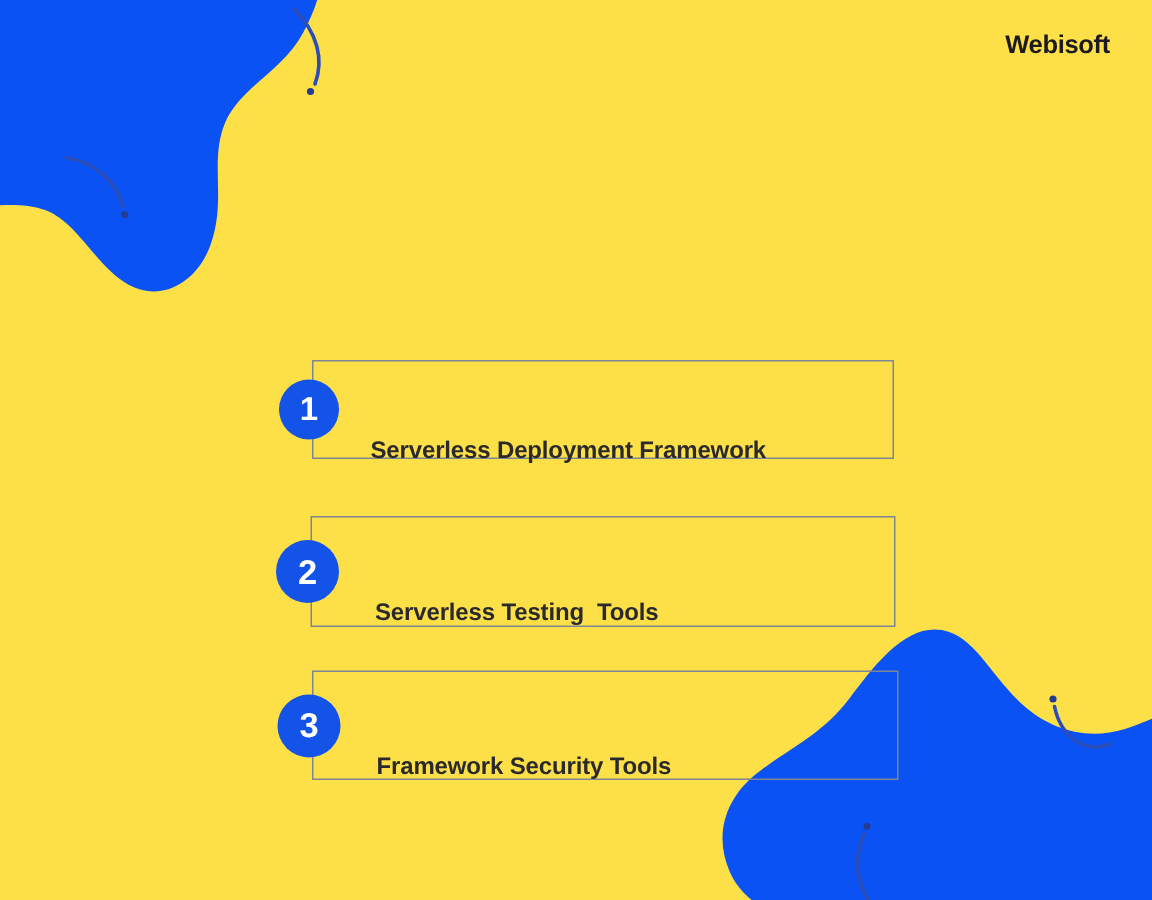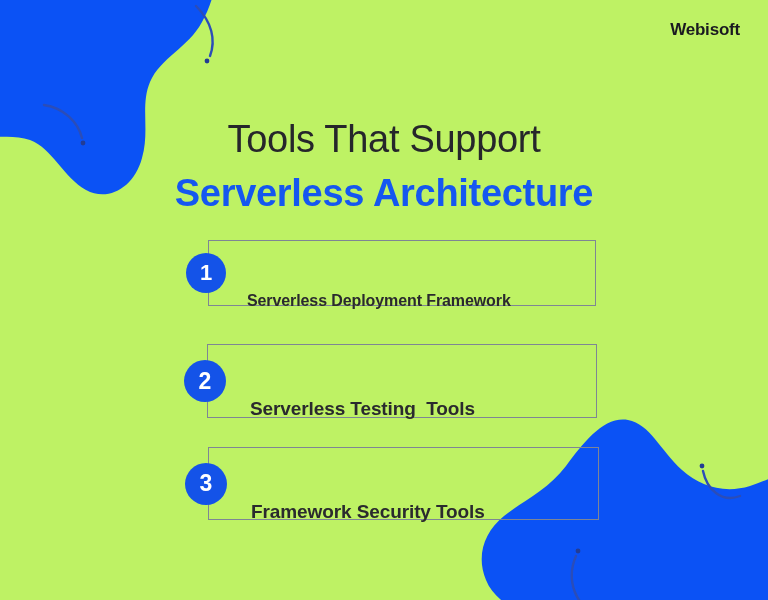--- a/index.html
+++ b/index.html
@@ -10,21 +10,21 @@
     width: 768px;
     height: 600px;
     overflow: hidden;
     font-family: "Liberation Sans", sans-serif;
     background: #e4eaf3;
   }
   #canvas {
     position: relative;
     width: 768px;
     height: 600px;
-    background: #bef264;
+    background: #fde047;
     overflow: hidden;
   }
 
   
   .deco-layer {
     position: absolute;
     left: 0;
     top: 0;
     width: 768px;
     height: 600px;
@@ -126,21 +126,21 @@
     font-size: 16px;
     font-weight: bold;
     color: #2a2a2e;
     letter-spacing: -0.1px;
     white-space: pre;
     margin-top: 28px;
   }
   .item.row2 .item-label,
   .item.row3 .item-label {
     left: 42px;
-    font-size: 19px;
+    font-size: 16px;
   }
 </style>
 </head>
 <body>
 
 <div id="canvas">
 
   <svg class="deco-layer" viewBox="0 0 768 600">
     <g>
       <path fill="#0B52F5" d="M -60,-60
@@ -182,24 +182,20 @@
       <circle cx="702" cy="466" r="2.4" fill="#233C94"></circle>
     </g>
     <g>
       <path fill="none" stroke="#2B4DB8" stroke-width="2.4" stroke-linecap="round" d="M 576,556 C 568,574 572,592 582,604"></path>
       <circle cx="578" cy="551" r="2.4" fill="#233C94"></circle>
     </g>
   </svg>
 
   <div class="brand">Webisoft</div>
 
-  <div class="title-block">
-    <div class="title-line1">Tools That Support</div>
-    <div class="title-line2">Serverless Architecture</div>
-  </div>
 
   <div class="items">
 
     <div class="item row1">
       <div class="badge">1</div>
       <div class="item-label">Serverless Deployment Framework</div>
     </div>
 
     <div class="item row2">
       <div class="badge">2</div>

